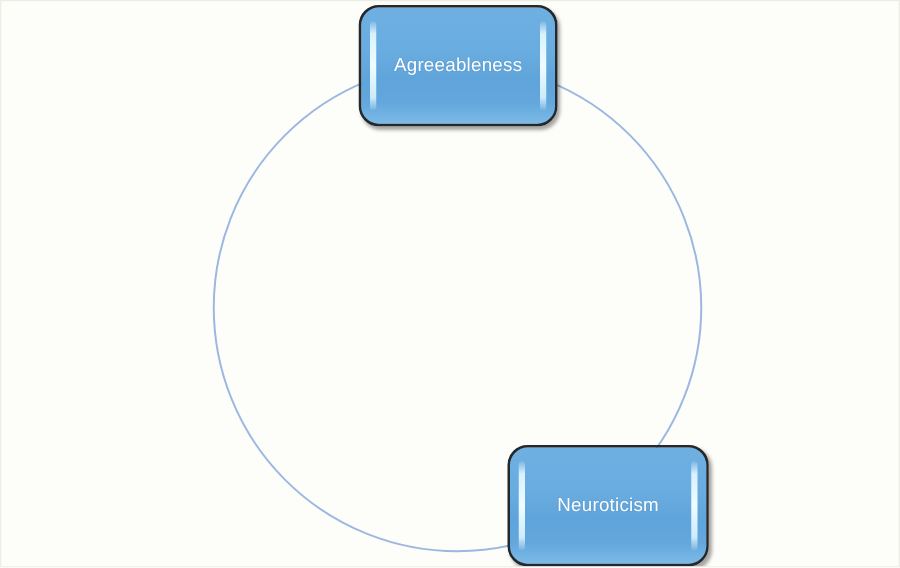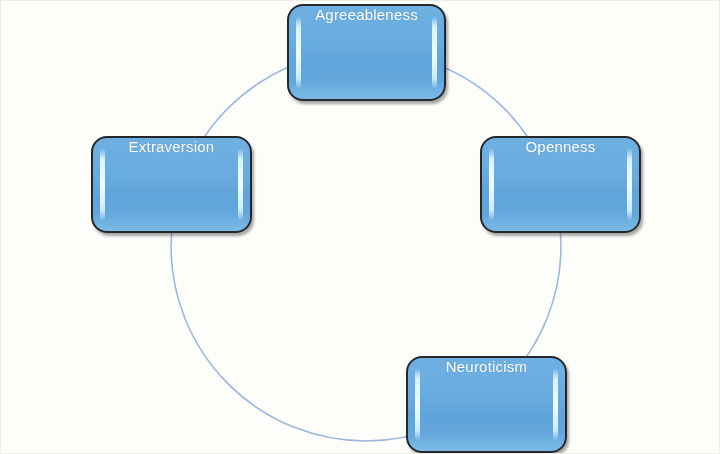--- a/index.html
+++ b/index.html
@@ -39,21 +39,21 @@
     border: 2px solid #24282b;
     border-radius: 16px;
     background: linear-gradient(to bottom,
         #6fb0e2 0%,
         #69ace0 38%,
         #5fa4da 62%,
         #63a7dc 82%,
         #7cbbe8 100%);
     box-shadow: 2px 3px 3px rgba(0,0,0,0.35);
     display: flex;
-    align-items: flex-start;
+    align-items: center;
     justify-content: center;
   }
 
   
   .node::before,
   .node::after {
     content: "";
     position: absolute;
     top: 12%;
     height: 76%;
@@ -89,26 +89,20 @@
 <div class="canvas">
 
   <svg class="cycle-arc" viewBox="0 0 720 454" xmlns="http://www.w3.org/2000/svg">
     <circle cx="365" cy="245" r="195" fill="none" stroke="#9db8e0" stroke-width="1.6"></circle>
   </svg>
 
   <div class="node" style="left:286px; top:3px; width:159px; height:97px;">
     <span class="node-label">Agreeableness</span>
   </div>
 
-  <div class="node" style="left:479px; top:135px; width:161px; height:97px;">
-    <span class="node-label">Openness</span>
-  </div>
 
   <div class="node" style="left:405px; top:355px; width:161px; height:97px;">
     <span class="node-label">Neuroticism</span>
   </div>
 
 
-  <div class="node" style="left:90px; top:135px; width:161px; height:97px;">
-    <span class="node-label">Extraversion</span>
-  </div>
 
 </div>
 
 </body></html>

